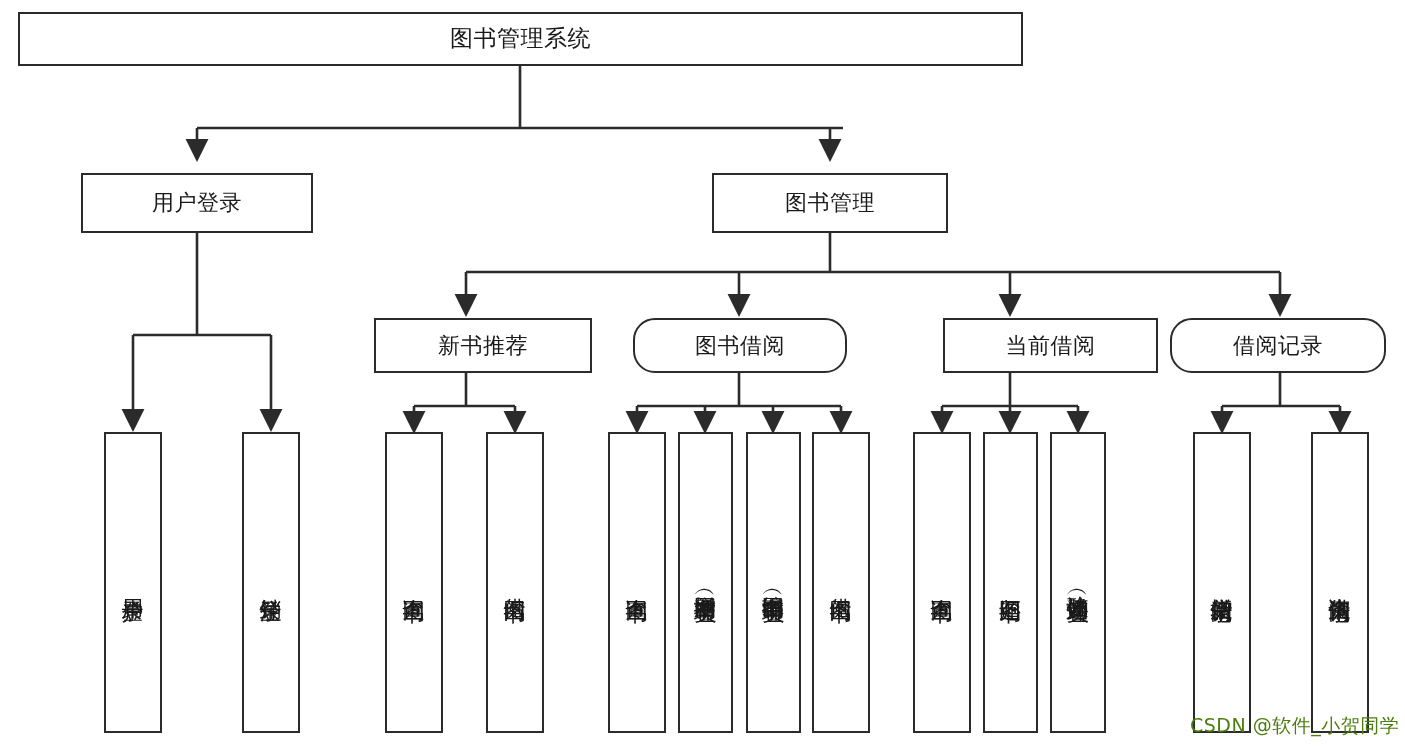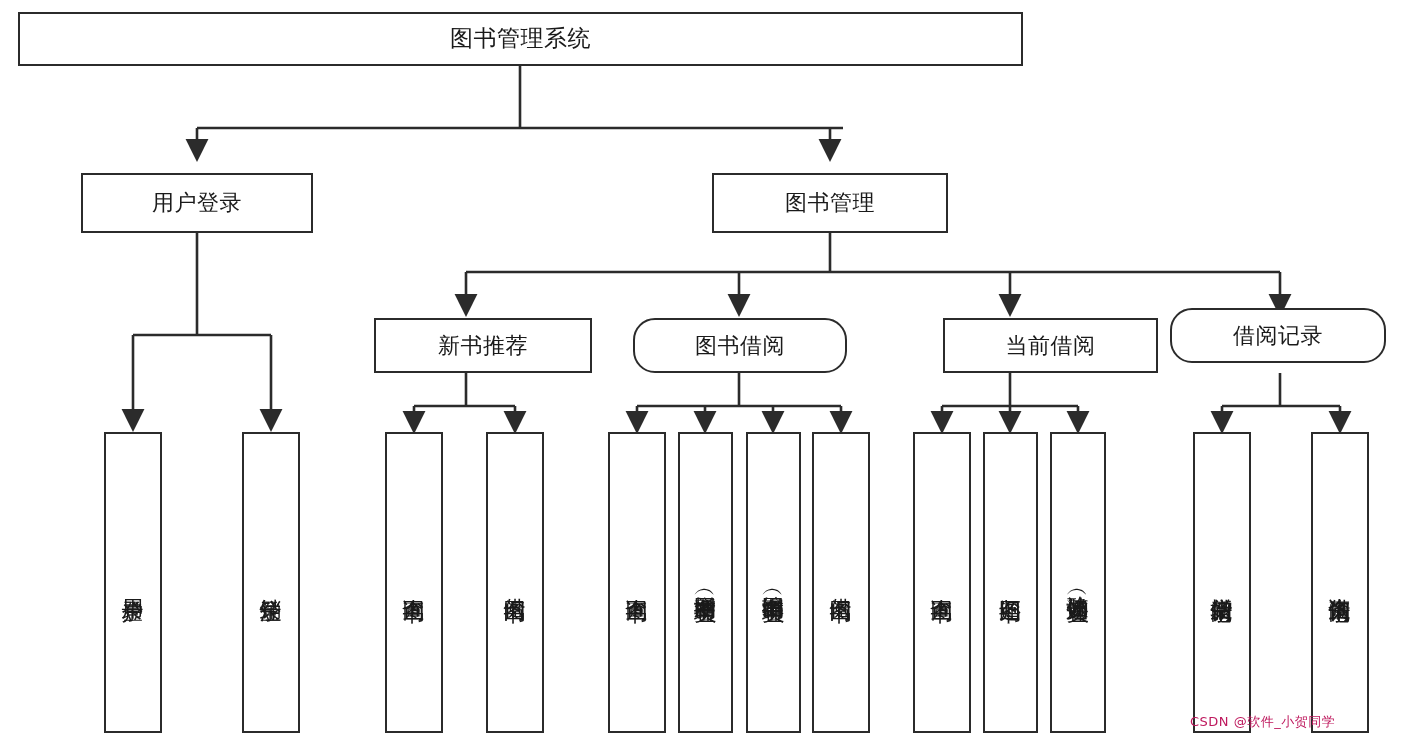--- a/index.html
+++ b/index.html
@@ -53,22 +53,22 @@
     writing-mode: vertical-rl;
     text-orientation: upright;
     font-size: 22px;
     line-height: 1.05;
     letter-spacing: 1px;
     max-height: 100%;
   }
   .node.root .lbl { font-size: 23px; }
   .watermark {
     position: absolute;
-    font-size: 13px;
-    color: #be185d;
+    font-size: 19px;
+    color: #4d7c0f;
     letter-spacing: 0.5px;
     white-space: nowrap;
     font-family: "DejaVu Sans", "Liberation Sans", sans-serif;
   }
 </style>
 </head>
 <body>
 
 <div id="canvas">
 
@@ -135,21 +135,21 @@
 
   <div class="node horiz" style="left:374px; top:318px; width:218px; height:55px;">
     <span class="lbl">新书推荐</span>
   </div>
   <div class="node horiz" style="left:633px; top:318px; width:214px; height:55px;border-radius:22px;">
     <span class="lbl">图书借阅</span>
   </div>
   <div class="node horiz" style="left:903px; top:318px; width:215px; height:55px;margin-left:40px;">
     <span class="lbl">当前借阅</span>
   </div>
-  <div class="node horiz" style="left:1170px; top:308px; width:216px; height:55px;border-radius:22px;">
+  <div class="node horiz" style="left:1170px; top:318px; width:216px; height:55px;border-radius:22px;">
     <span class="lbl">借阅记录</span>
   </div>
 
   <div class="node vert" style="left:104px; top:432px; width:58px; height:301px;">
     <span class="lbl">用户登录</span>
   </div>
   <div class="node vert" style="left:242px; top:432px; width:58px; height:301px;">
     <span class="lbl">注销登录</span>
   </div>
 

